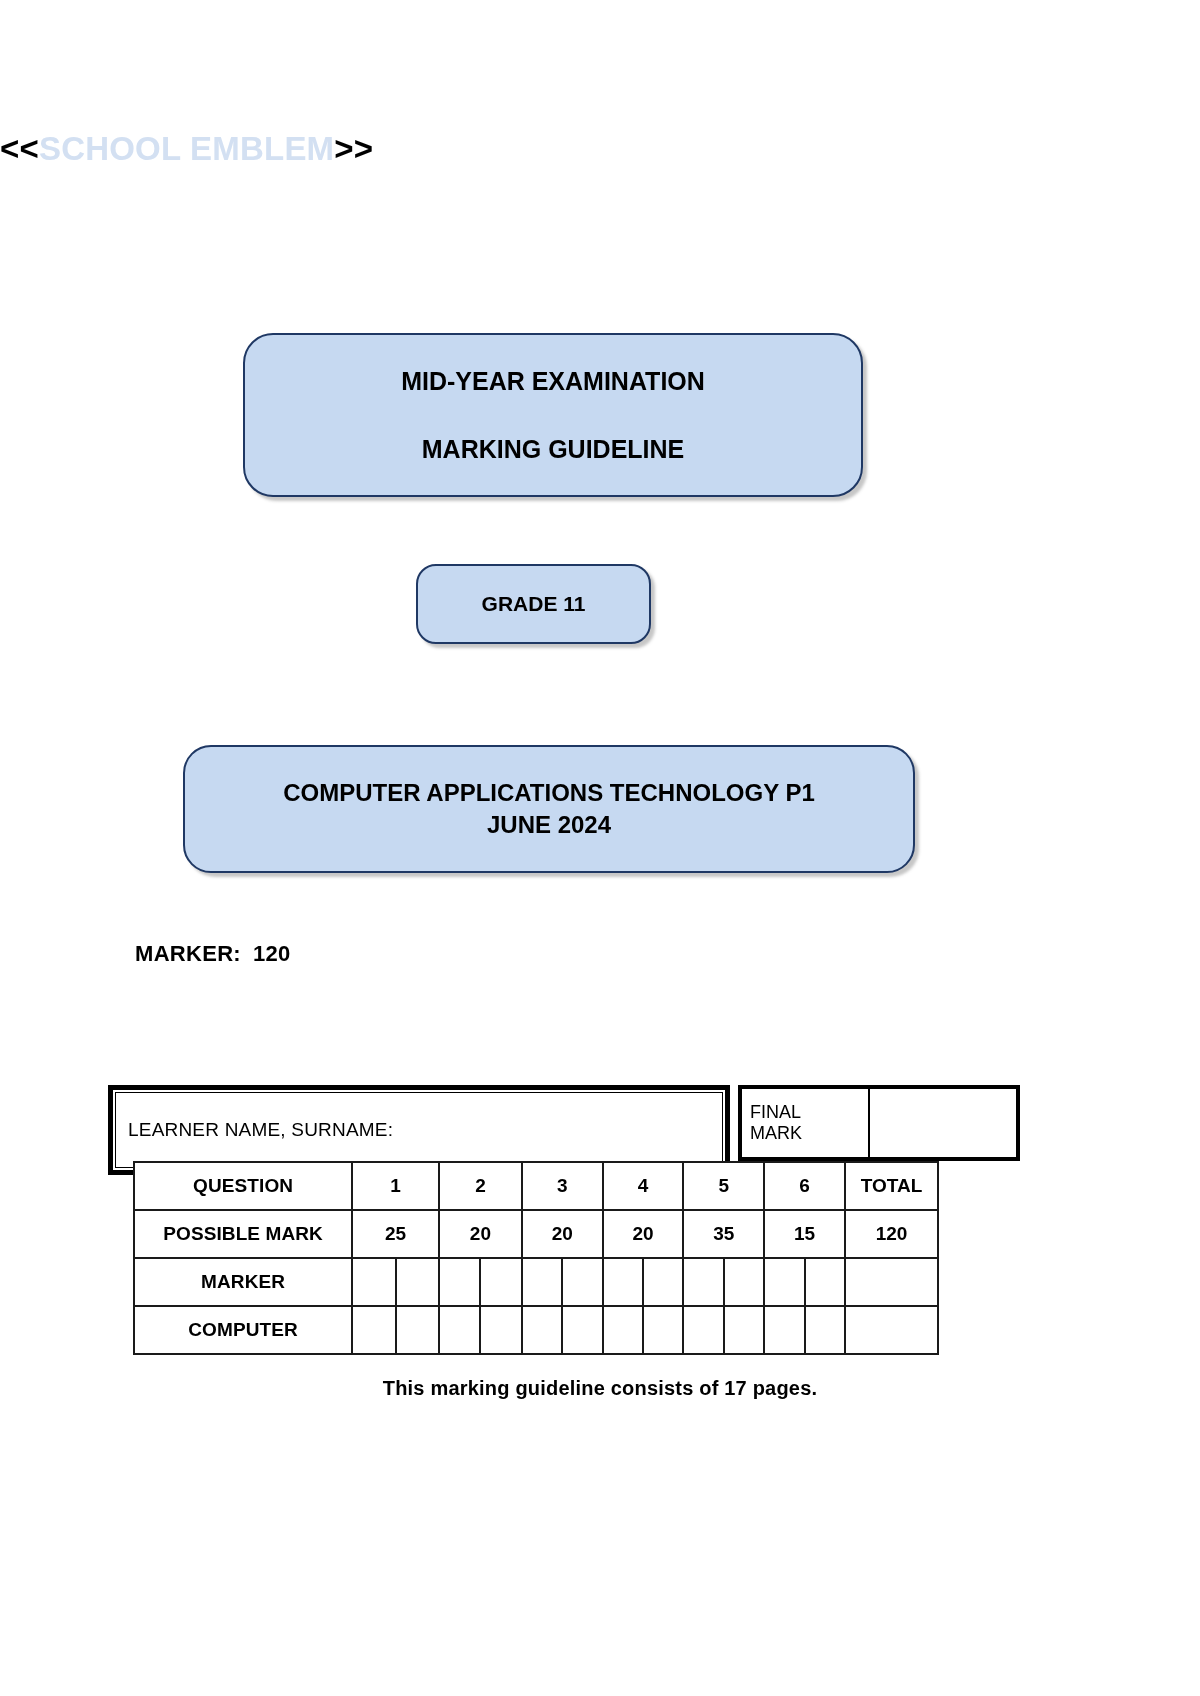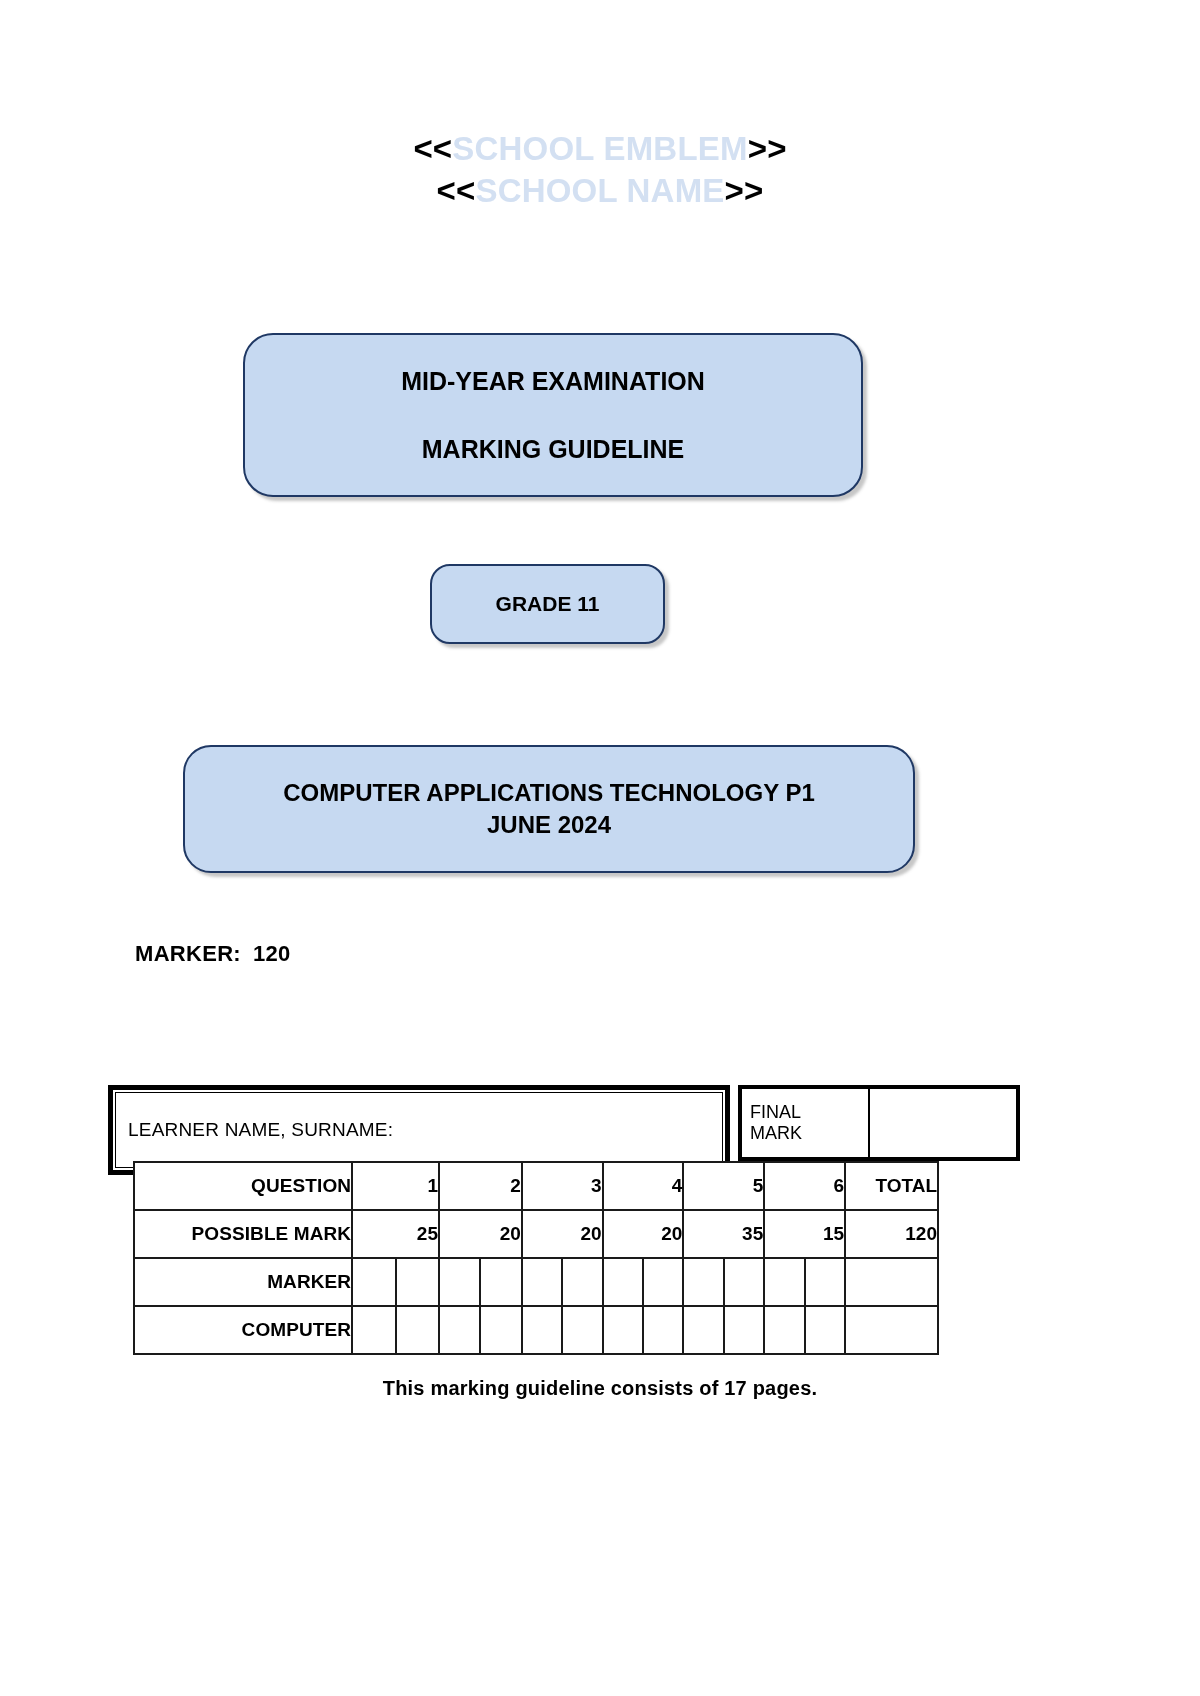--- a/index.html
+++ b/index.html
@@ -19,21 +19,20 @@
     overflow: hidden;
     box-sizing: border-box;
   }
 
   
   .emblem-block {
     position: absolute;
     left: 0;
     top: 128px;
     width: 1200px;
-    text-align: center;
     font-size: 33px;
     font-weight: bold;
     line-height: 1.26;
     letter-spacing: 0.2px;
   }
   .emblem-line { white-space: nowrap; }
   .brk { color: #000000; }
   .ph  { color: #d3e0f2; }
 
   
@@ -57,21 +56,21 @@
     top: 333px;
     width: 620px;
     height: 164px;
     border-radius: 30px;
     font-size: 25px;
     line-height: 1.2;
   }
   #exam-box .l1 { margin-bottom: 38px; }
 
   #grade-box {
-    left: 430px;
+    left: 416px;
     top: 564px;
     width: 235px;
     height: 80px;
     border-radius: 20px;
     font-size: 21px;
   }
 
   #subject-box {
     left: 183px;
     top: 745px;
@@ -168,21 +167,21 @@
   table.marks-grid {
     border-collapse: collapse;
     width: 806px;
     table-layout: fixed;
   }
   table.marks-grid td {
     border: 2px solid #1a1a1a;
     height: 46px;
     font-size: 19px;
     font-weight: bold;
-    text-align: right;
+    text-align: center;
     vertical-align: middle;
     padding: 0;
     background: #ffffff;
   }
   td.rowlabel {
     text-align: left;
     vertical-align: bottom;
     padding-left: 5px;
     padding-bottom: 4px;
     font-weight: bold;
@@ -205,21 +204,20 @@
     letter-spacing: 0.2px;
   }
 </style>
 </head>
 <body>
 
 <div class="page">
 
   <div class="emblem-block">
     <div class="emblem-line"><span class="brk">&lt;&lt;</span><span class="ph">SCHOOL EMBLEM</span><span class="brk">&gt;&gt;</span></div>
-    <div class="emblem-line"><span class="brk">&lt;&lt;</span><span class="ph">SCHOOL NAME</span><span class="brk">&gt;&gt;</span></div>
   </div>
 
   <div class="rbox" id="exam-box">
     <div class="l1">MID-YEAR EXAMINATION</div>
     <div class="l2">MARKING GUIDELINE</div>
   </div>
 
   <div class="rbox" id="grade-box">
     <div>GRADE 11</div>
   </div>

